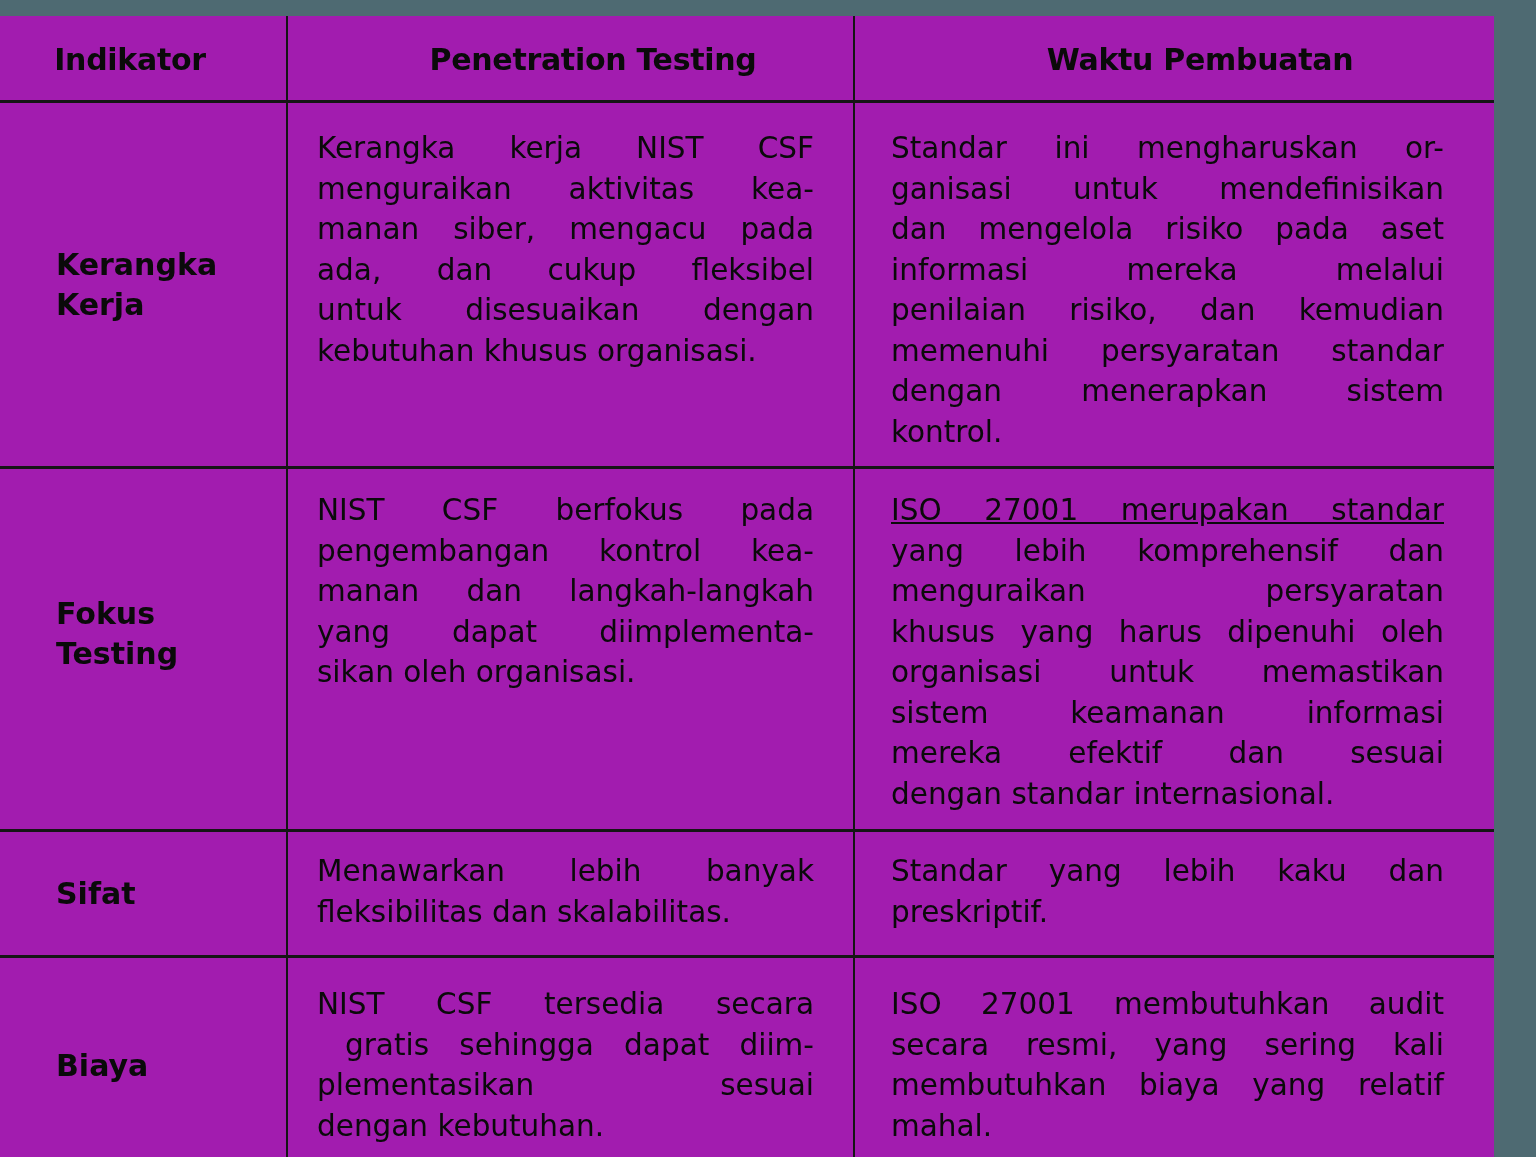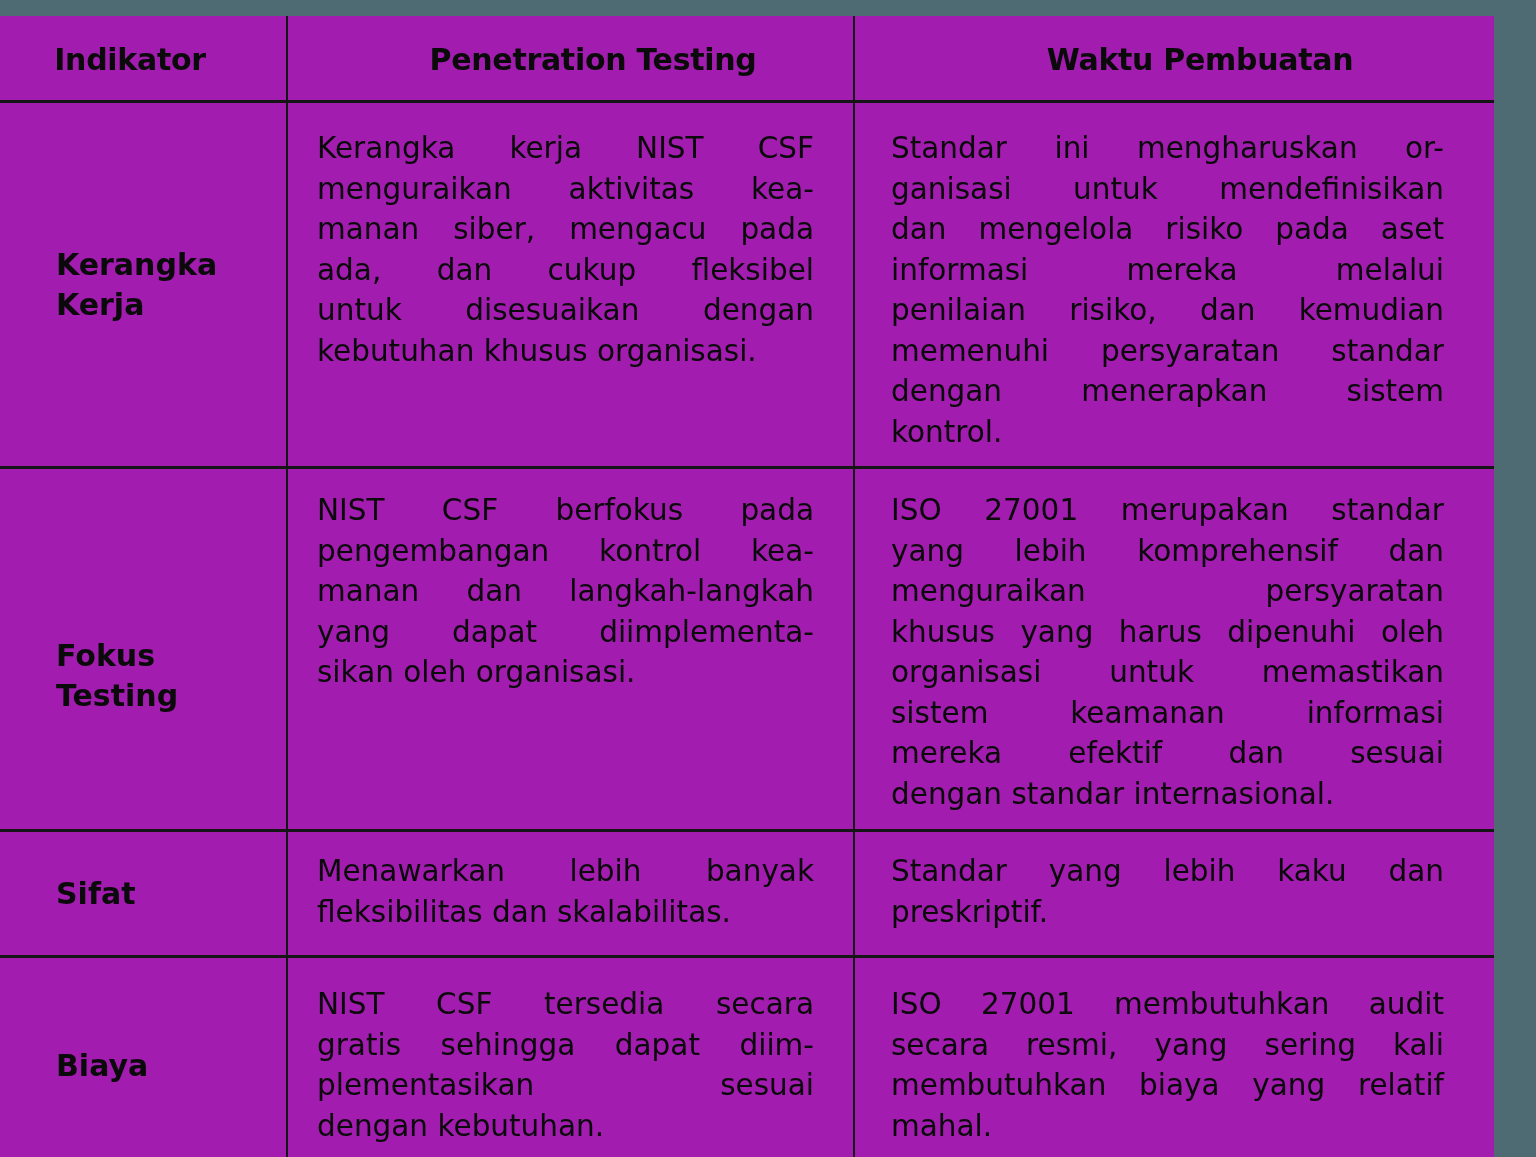--- a/index.html
+++ b/index.html
@@ -59,33 +59,33 @@
       <div class="cell" style="left: 891px; width: 553px; top: 112px;">
         <div class="ln" style="white-space: normal;">Standar ini mengharuskan or-</div>
         <div class="ln" style="white-space: normal;">ganisasi untuk mendefinisikan</div>
         <div class="ln" style="white-space: normal;">dan mengelola risiko pada aset</div>
         <div class="ln" style="white-space: normal;">informasi mereka melalui</div>
         <div class="ln" style="white-space: normal;">penilaian risiko, dan kemudian</div>
         <div class="ln" style="white-space: normal;">memenuhi persyaratan standar</div>
         <div class="ln" style="white-space: normal;">dengan menerapkan sistem</div>
         <div class="ln last" style="white-space: normal;">kontrol.</div>
       </div>
-      <div class="ind" style="top: 453px; height: 329px; margin-top: 42px;">
+      <div class="ind" style="top: 453px; height: 329px;">
         <span>Fokus</span>
         <span>Testing</span>
       </div>
       <div class="cell" style="left: 317px; width: 497px; top: 474px;">
         <div class="ln" style="white-space: normal;">NIST CSF  berfokus pada</div>
         <div class="ln" style="white-space: normal;">pengembangan kontrol kea-</div>
         <div class="ln" style="white-space: normal;">manan dan langkah-langkah</div>
         <div class="ln" style="white-space: normal;">yang dapat diimplementa-</div>
         <div class="ln last" style="white-space: normal;">sikan oleh organisasi.</div>
       </div>
       <div class="cell" style="left: 891px; width: 553px; top: 474px;">
-        <div class="ln" style="white-space: normal;">ISO 27001 merupakan standar</div>
+        <div class="ln" style="white-space: normal; text-decoration: underline;">ISO 27001 merupakan standar</div>
         <div class="ln" style="white-space: normal;">yang lebih komprehensif dan</div>
         <div class="ln" style="white-space: normal;">menguraikan persyaratan</div>
         <div class="ln" style="white-space: normal;">khusus yang harus dipenuhi oleh</div>
         <div class="ln" style="white-space: normal;">organisasi untuk memastikan</div>
         <div class="ln" style="white-space: normal;">sistem keamanan informasi</div>
         <div class="ln" style="white-space: normal;">mereka efektif dan sesuai</div>
         <div class="ln last" style="white-space: normal;">dengan standar internasional.</div>
       </div>
       <div class="ind" style="top: 816px; height: 123px;">
         <span>Sifat</span>
@@ -96,21 +96,21 @@
       </div>
       <div class="cell" style="left: 891px; width: 553px; top: 835px;">
         <div class="ln" style="white-space: normal;">Standar yang lebih kaku dan</div>
         <div class="ln last" style="white-space: normal;">preskriptif.</div>
       </div>
       <div class="ind" style="top: 942px; height: 215px;">
         <span>Biaya</span>
       </div>
       <div class="cell" style="left: 317px; width: 497px; top: 968px;">
         <div class="ln" style="white-space: normal;">NIST CSF tersedia secara</div>
-        <div class="ln" style="white-space: normal;">gratis sehingga dapat diim-</div>
+        <div class="ln" style="white-space: normal; margin-left: 28px;">gratis sehingga dapat diim-</div>
         <div class="ln" style="white-space: normal;">plementasikan sesuai</div>
         <div class="ln last" style="white-space: normal;">dengan kebutuhan.</div>
       </div>
       <div class="cell" style="left: 891px; width: 553px; top: 968px;">
         <div class="ln" style="white-space: normal;">ISO 27001 membutuhkan audit</div>
         <div class="ln" style="white-space: normal;">secara resmi, yang sering kali</div>
         <div class="ln" style="white-space: normal;">membutuhkan biaya yang relatif</div>
         <div class="ln last" style="white-space: normal;">mahal.</div>
       </div>
     </div>

